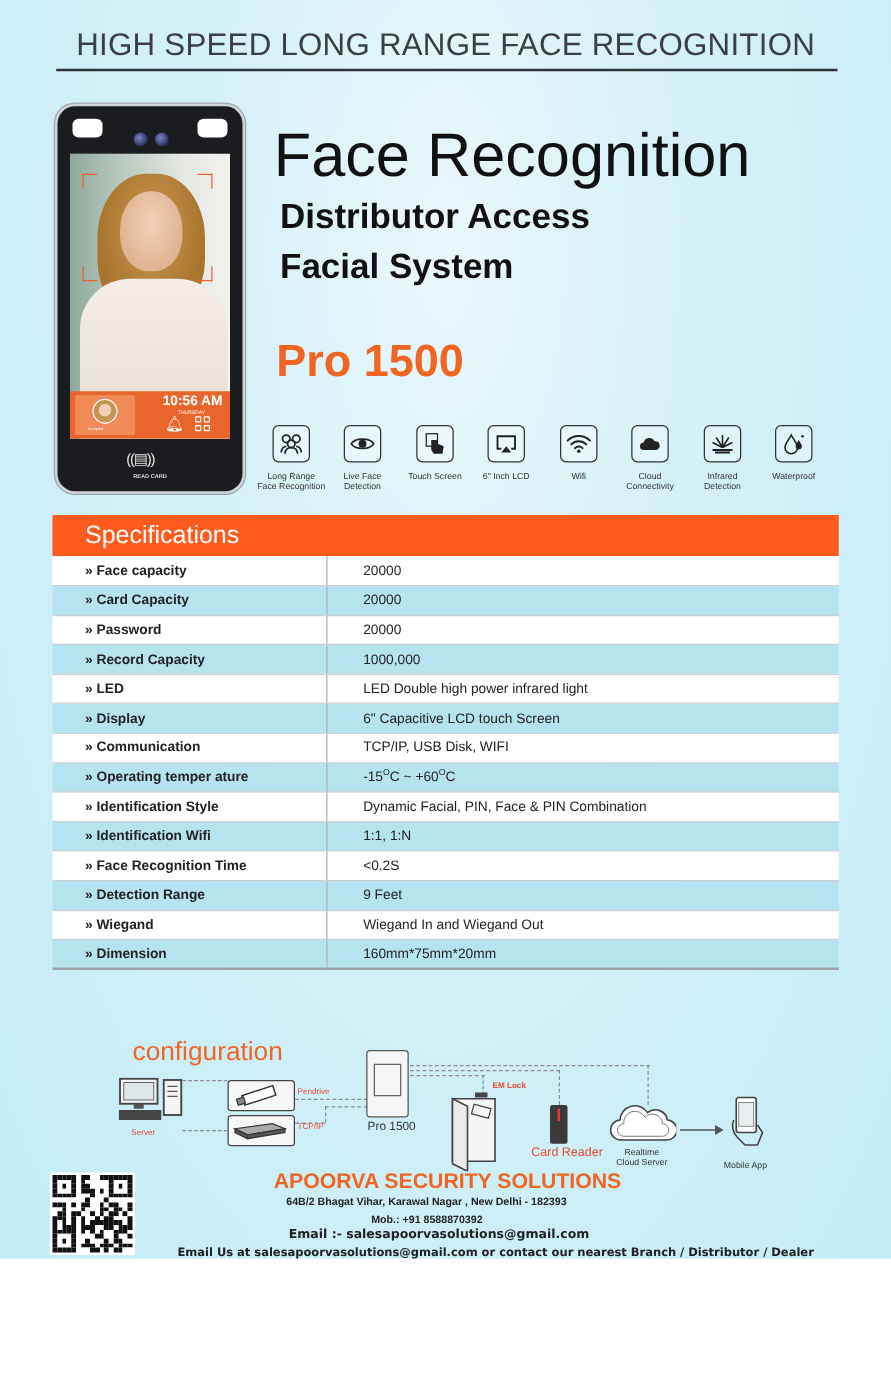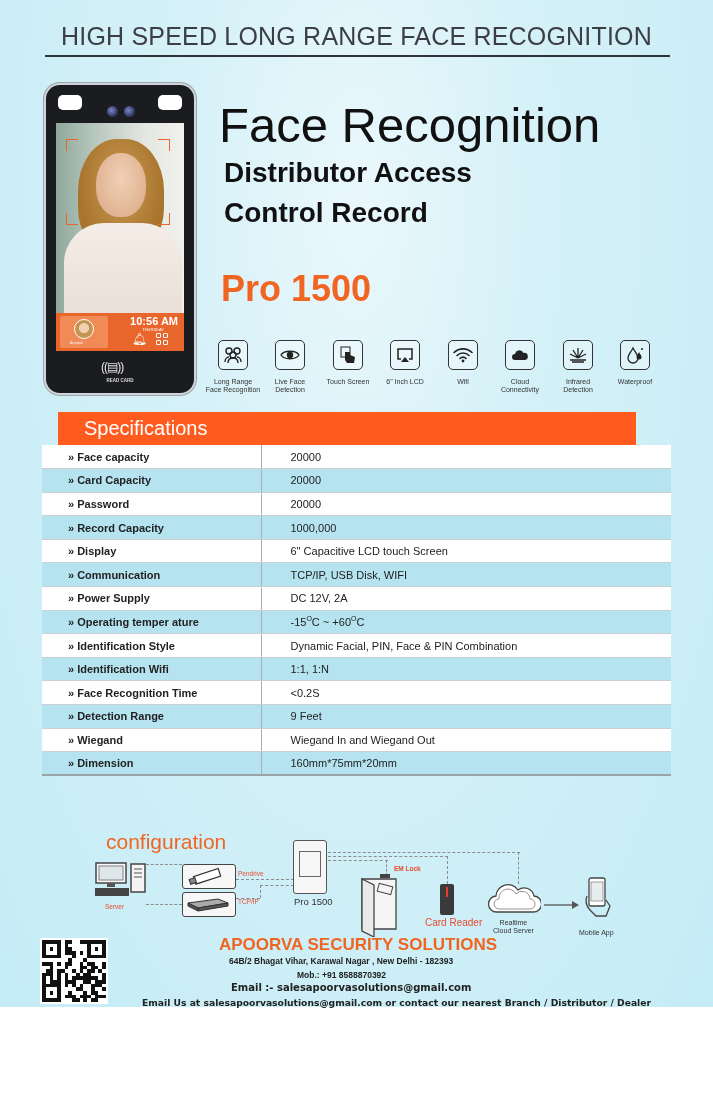--- a/index.html
+++ b/index.html
@@ -59,21 +59,21 @@
   .h-model { position: absolute; left: 221px; top: 268px; font-size: 36px; font-weight: bold; color: #f06522; }
 
   
   .features { position: absolute; left: 200px; top: 340px; width: 470px; height: 60px; }
   .feat { position: absolute; top: 0; width: 70px; text-align: center; }
   .feat-icon { width: 30px; height: 30px; margin: 0 auto; border: 1.5px solid #333; border-radius: 5px;
     display: flex; align-items: center; justify-content: center; font-size: 15px; color: #222; background: rgba(255,255,255,0.3); line-height: 1; }
   .feat-label { margin-top: 8px; font-size: 7px; line-height: 8px; color: #333; }
 
   
-  .spec-head { position: absolute; left: 42px; top: 412px; width: 578px; height: 33px; background: #ff5b1f; margin-left: 16px; }
+  .spec-head { position: absolute; left: 42px; top: 412px; width: 629px; height: 33px; background: #ff5b1f; }
   .spec-head-text { position: absolute; left: 26px; top: 5px; font-size: 20px; color: #fff; }
   .spec-table { position: absolute; left: 42px; top: 445px; width: 629px; border-collapse: collapse; }
   .spec-table tr { height: 23.6px; }
   .spec-table tr:nth-child(odd) td { background: #ffffff; }
   .spec-table tr:nth-child(even) td { background: #b5e4f0; }
   .spec-table td { font-size: 11px; color: #222; border-bottom: 1px solid #c9cfd3; padding: 0; vertical-align: middle; }
   .spec-table td.k { width: 219px; padding-left: 26px; font-weight: bold; border-right: 1px solid #a9b0b5; }
   .spec-table td.v { padding-left: 29px; }
   .spec-table tr:last-child td { border-bottom: 2px solid #9ba3a8; }
   sup.deg { font-size: 7px; vertical-align: 5px; }
@@ -132,21 +132,21 @@
             <span></span>
           </div>
       </div>
     </div>
     <div class="dev-card">((▤))</div>
     <div class="dev-card-label">READ CARD</div>
   </div>
 
   <div class="h-face">Face Recognition</div>
   <div class="h-sub one">Distributor Access</div>
-  <div class="h-sub two">Control Record</div>
+  <div class="h-sub two">Facial System</div>
   <div class="h-model">Pro 1500</div>
 
   <div class="features">
     <div class="feat" style="left:-2px">
       <div class="feat-icon">
         <svg width="20" height="18" viewBox="0 0 20 18">
             <g fill="none" stroke="#222" stroke-width="1.4">
               <circle cx="6" cy="5" r="3"></circle>
               <circle cx="14" cy="5" r="3"></circle>
               <circle cx="10" cy="9" r="3"></circle>
@@ -242,30 +242,30 @@
         </tr>
       <tr>
           <td class="k">» Password</td>
           <td class="v">20000</td>
         </tr>
       <tr>
           <td class="k">» Record Capacity</td>
           <td class="v">1000,000</td>
         </tr>
       <tr>
+          <td class="k">» LED</td>
+          <td class="v">LED Double high power infrared light</td>
+        </tr>
+      <tr>
           <td class="k">» Display</td>
           <td class="v">6" Capacitive LCD touch Screen</td>
         </tr>
       <tr>
           <td class="k">» Communication</td>
           <td class="v">TCP/IP, USB Disk, WIFI</td>
-        </tr>
-      <tr>
-          <td class="k">» Power Supply</td>
-          <td class="v">DC 12V, 2A</td>
         </tr>
       <tr>
           <td class="k">» Operating temper  ature</td>
           <td class="v"><span>-15</span><sup class="deg">O</sup><span>C ~ +60</span><sup class="deg">O</sup><span>C</span></td>
         </tr>
       <tr>
           <td class="k">» Identification Style</td>
           <td class="v">Dynamic Facial, PIN, Face &amp; PIN Combination</td>
         </tr>
       <tr>

